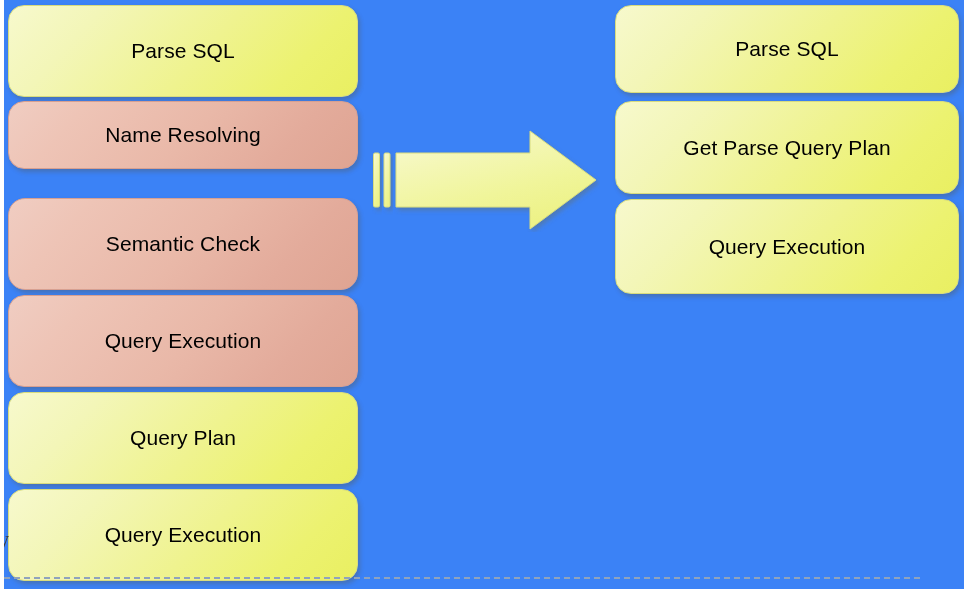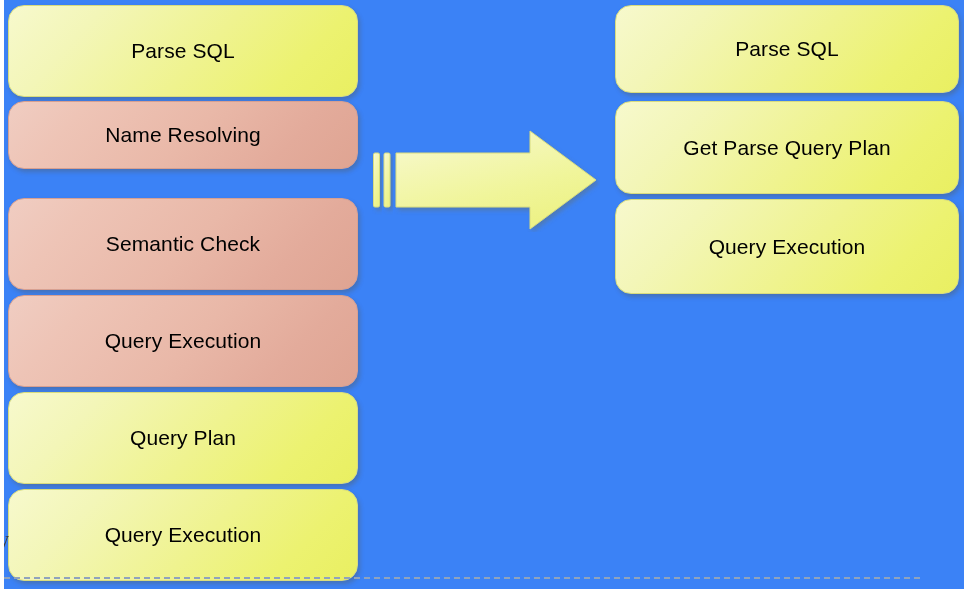--- a/index.html
+++ b/index.html
@@ -113,21 +113,21 @@
   <div>
 
     <div class="box yellow" style="left:4px; top:5px; width:350px; height:92px;">
       <span class="box-label">Parse SQL</span>
     </div>
 
     <div class="box pink" style="left:4px; top:101px; width:350px; height:68px;">
       <span class="box-label">Name Resolving</span>
     </div>
 
-    <div class="box pink" style="left:4px; top:198px; width:350px; height:92px;">
+    <div class="box pink" style="left:4px; top:198px; width:350px; height:92px;border-radius:17px;">
       <span class="box-label">Semantic Check</span>
     </div>
 
     <div class="box pink" style="left:4px; top:295px; width:350px; height:92px;">
       <span class="box-label">Query Execution</span>
     </div>
 
     <div class="box yellow" style="left:4px; top:392px; width:350px; height:92px;text-align:right;">
       <span class="box-label">Query Plan</span>
     </div>

